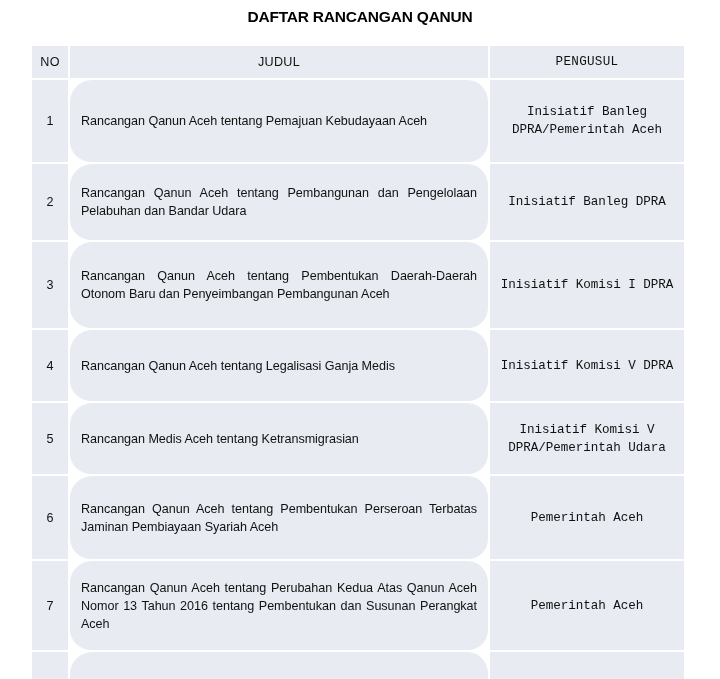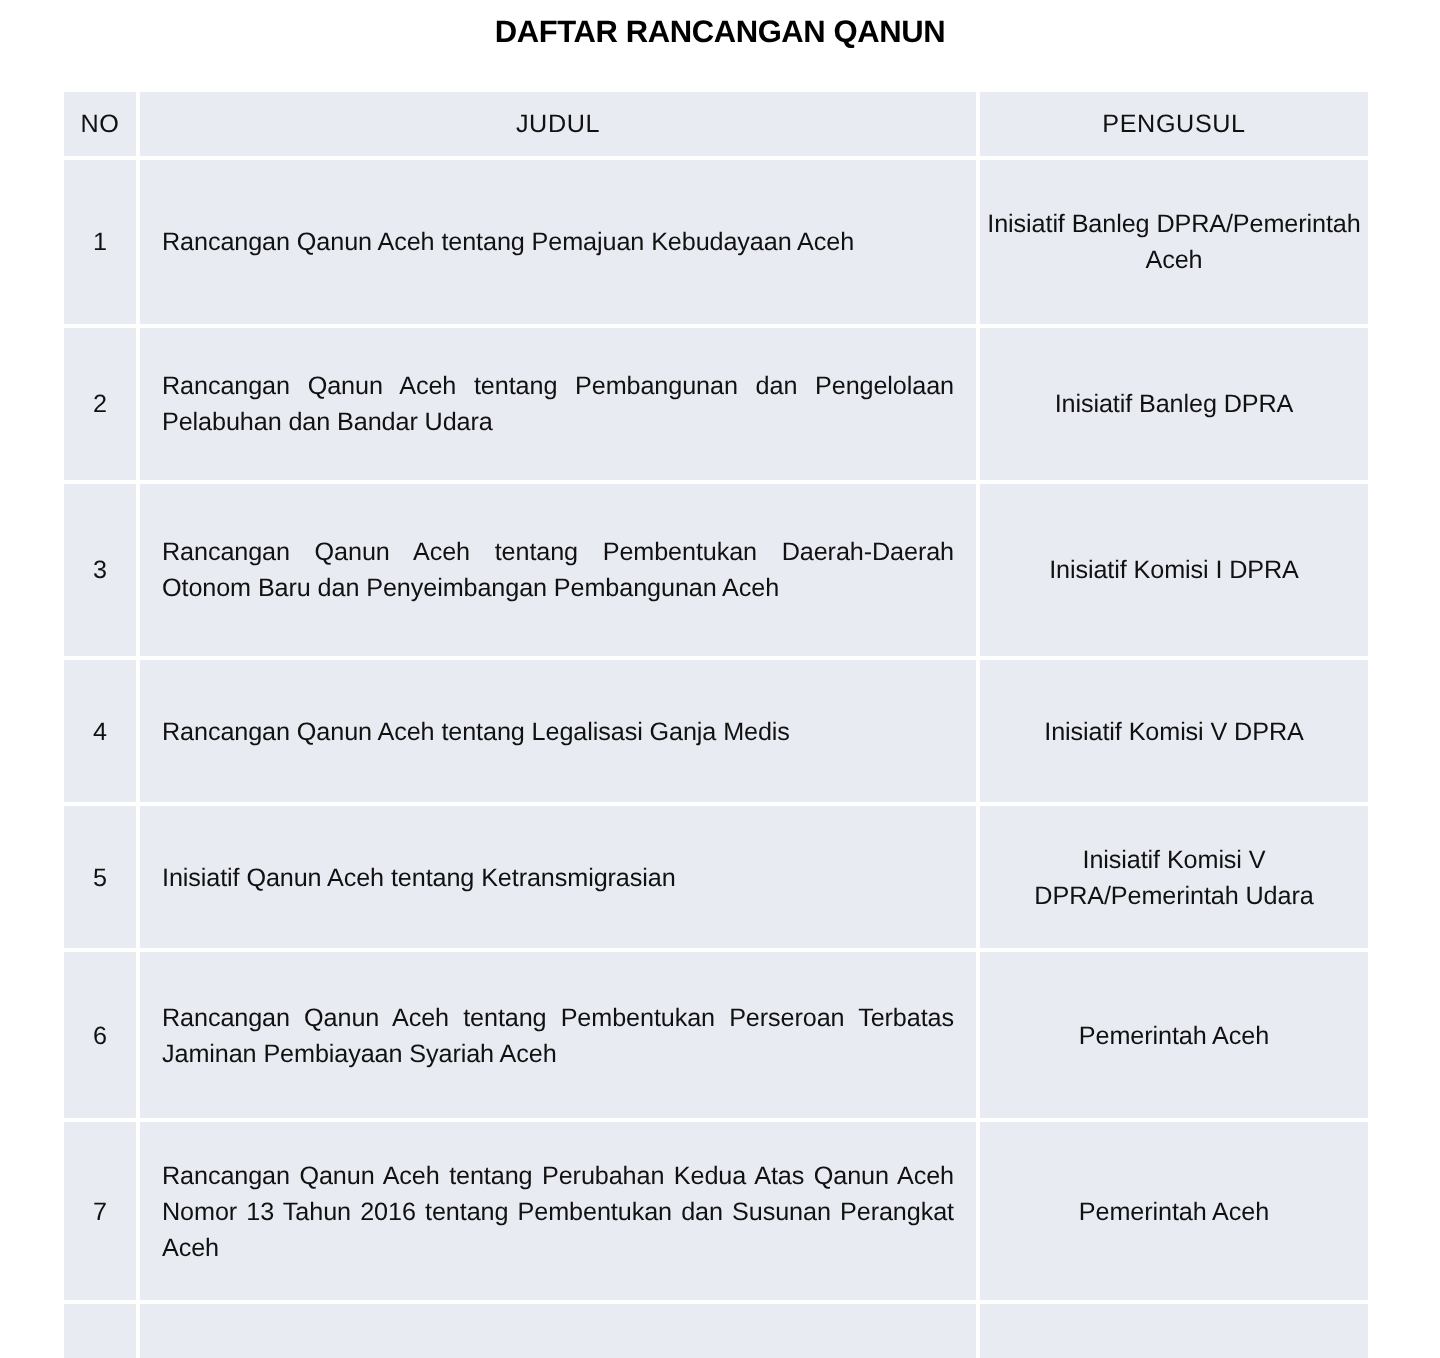--- a/index.html
+++ b/index.html
@@ -55,38 +55,40 @@
     background: #e8ebf2;
     border-right: 2px solid #ffffff;
     border-bottom: 2px solid #ffffff;
     font-size: 12.6px;
     line-height: 18px;
     color: #111111;
     vertical-align: middle;
   }
   table.qanun th:last-child, table.qanun td:last-child {
     border-right: none;
+    font-family: Liberation Mono, monospace;
   }
   table.qanun thead th {
     height: 32px;
     text-align: center;
     font-weight: normal;
     letter-spacing: 0.3px;
     padding: 0 4px;
     margin-left: 12px;
   }
   td.cell-no {
     text-align: center;
     padding: 0 2px;
   }
   td.cell-judul {
     text-align: justify;
     text-align-last: left;
     padding: 7px 11px 7px 11px;
     letter-spacing: -0.05px;
+    border-radius: 22px;
   }
   td.cell-judul.nojust {
     text-align: left;
     text-align-last: left;
   }
   td.cell-peng {
     text-align: center;
     padding: 6px 0;
     letter-spacing: -0.05px;
   }
@@ -138,21 +140,21 @@
           <td class="cell-judul">Rancangan Qanun Aceh tentang Pembentukan Daerah-Daerah Otonom Baru dan Penyeimbangan Pembangunan Aceh</td>
           <td class="cell-peng">Inisiatif Komisi I DPRA</td>
         </tr>
         <tr class="r4">
           <td class="cell-no">4</td>
           <td class="cell-judul nojust">Rancangan Qanun Aceh tentang Legalisasi Ganja Medis</td>
           <td class="cell-peng">Inisiatif Komisi V DPRA</td>
         </tr>
         <tr class="r5">
           <td class="cell-no">5</td>
-          <td class="cell-judul nojust">Inisiatif Qanun Aceh tentang Ketransmigrasian</td>
+          <td class="cell-judul nojust">Rancangan Medis Aceh tentang Ketransmigrasian</td>
           <td class="cell-peng">Inisiatif Komisi  V DPRA/Pemerintah  Udara</td>
         </tr>
         <tr class="r6">
           <td class="cell-no">6</td>
           <td class="cell-judul">Rancangan Qanun Aceh tentang Pembentukan Perseroan Terbatas Jaminan Pembiayaan Syariah Aceh</td>
           <td class="cell-peng">Pemerintah Aceh</td>
         </tr>
         <tr class="r7">
           <td class="cell-no">7</td>
           <td class="cell-judul">Rancangan Qanun Aceh tentang Perubahan Kedua Atas Qanun Aceh Nomor 13 Tahun 2016 tentang Pembentukan dan Susunan Perangkat Aceh</td>

